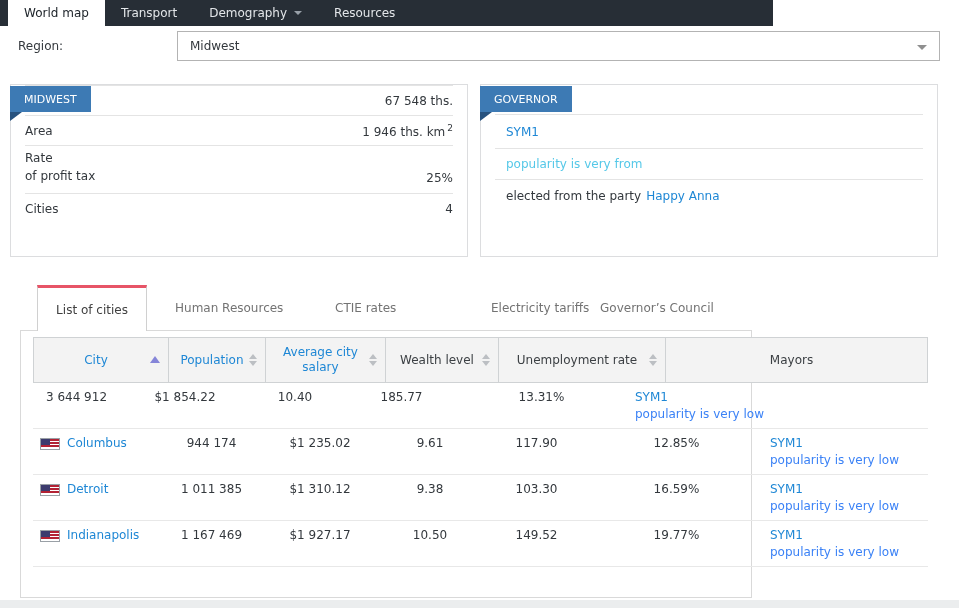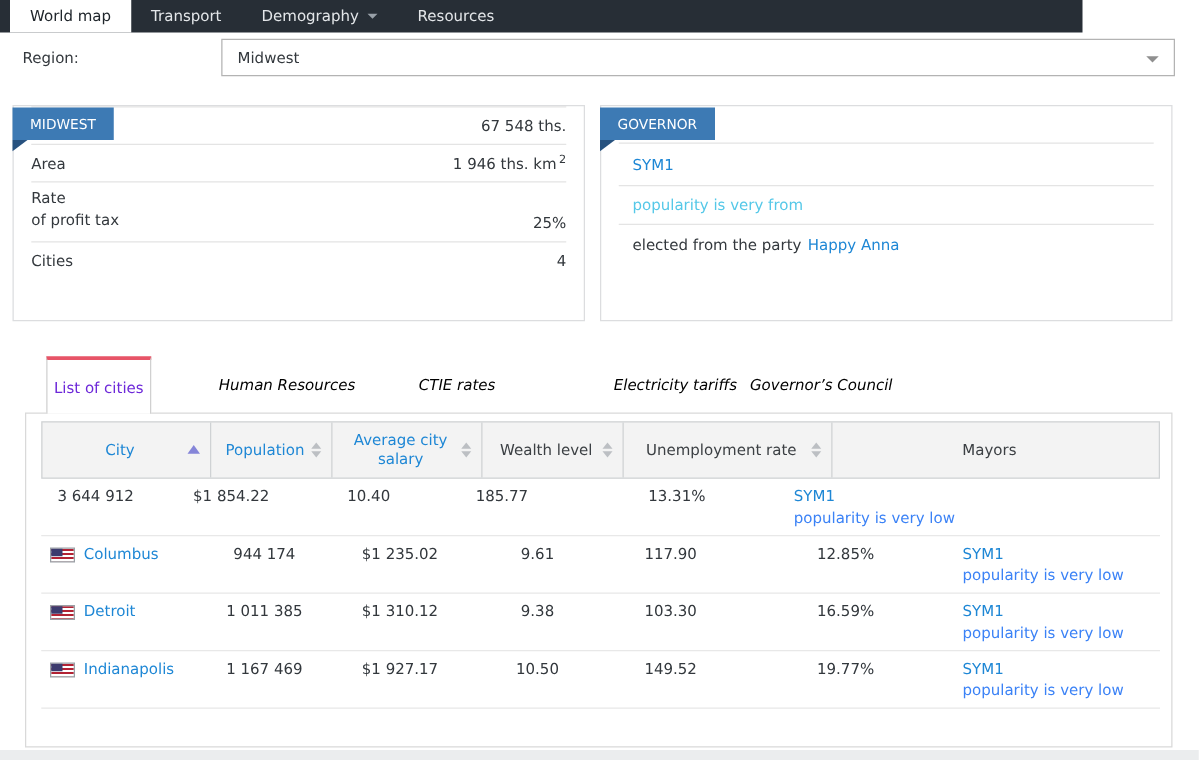--- a/index.html
+++ b/index.html
@@ -3,21 +3,21 @@
 <meta charset="utf-8">
 <style>
   * { margin:0; padding:0; box-sizing:border-box; }
   html,body { width:959px; height:608px; }
   body {
     position:relative; background:#fff; overflow:hidden;
     font-family:"DejaVu Sans","Liberation Sans",sans-serif;
     font-size:12px; color:#33383d;
   }
   
-  .navbar { position:absolute; left:0; top:0; width:866px; height:26px;
+  .navbar { position:absolute; left:0; top:0; width:773px; height:26px;
     background:#272e36; display:flex; align-items:stretch; padding-left:8px;text-align:right; }
   .nav-item { display:flex; align-items:center; padding:0 16px;
     color:#e3e6e9; cursor:pointer; }
   .nav-item.active { background:#ffffff; color:#20262c; }
   .nav-caret { margin-left:7px; width:0; height:0;
     border-left:4px solid transparent; border-right:4px solid transparent;
     border-top:4px solid #98a0a8; }
   
   .region-label { position:absolute; left:18px; top:39px; color:#33383d; }
   .region-select { position:absolute; left:177px; top:31px; width:763px; height:30px;
@@ -47,32 +47,32 @@
   .link { color:#1e87d5; cursor:pointer; text-decoration:none; }
   .g-head { height:29px; }
   .g-row { border-top:1px solid #e4e4e4; display:flex; align-items:center;
     padding-left:11px; }
   .g-row.r1 { height:34px; }
   .g-row.r2 { height:31px; }
   .g-row.r3 { height:32px; }
   .pop-high { color:#55c8e8; }
   .party-link { margin-left:5px; }
   
-  .city-tab-active { position:absolute; left:37px; top:285px; width:84px; height:46px;
+  .city-tab-active { position:absolute; left:37px; top:285px; width:110px; height:46px;
     background:#fff; border:1px solid #d0d0d0; border-bottom:none;
     border-top:3px solid #e75467; z-index:3; display:flex; align-items:center;
-    justify-content:center; color:#6d28d9; cursor:pointer; }
+    justify-content:center; color:#404040; cursor:pointer; }
   .city-tab { position:absolute; top:285px; height:46px; display:flex;
-    align-items:center; color:#000000; cursor:pointer;font-style:italic; }
+    align-items:center; color:#737373; cursor:pointer; }
   .city-tab.t1 { left:175px; }
   .city-tab.t2 { left:335px; }
   .city-tab.t3 { left:455px;margin-left:36px; }
   .city-tab.t4 { left:600px; }
   
-  .content-panel { position:absolute; left:20px; top:330px; width:918px; height:268px;
+  .content-panel { position:absolute; left:20px; top:330px; width:732px; height:268px;
     border:1px solid #d9d9d9; background:#fff; z-index:2; }
   .table { position:absolute; left:12px; top:6px; width:895px; }
   .thead { display:flex; height:46px; background:#f3f3f3;
     border:1px solid #cfd2d4; }
   .th { position:relative; display:flex; align-items:center; justify-content:center;
     text-align:center; border-right:1px solid #cfd2d4; white-space:pre-line;
     line-height:15px; cursor:pointer; padding:0 14px 0 4px; }
   .th:last-child { border-right:none; }
   .th.blue { color:#1e87d5; }
   .th.dark { color:#3c4044; cursor:default; }

